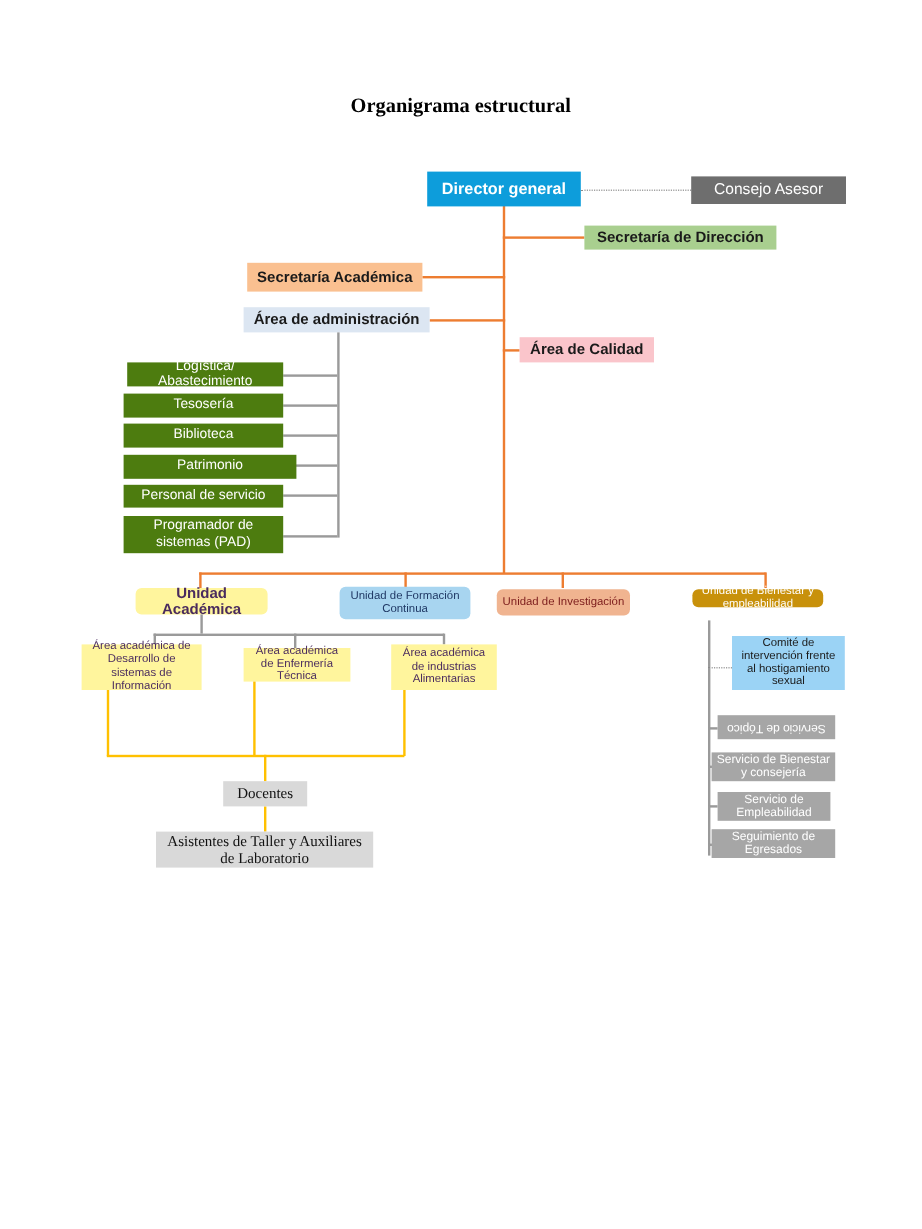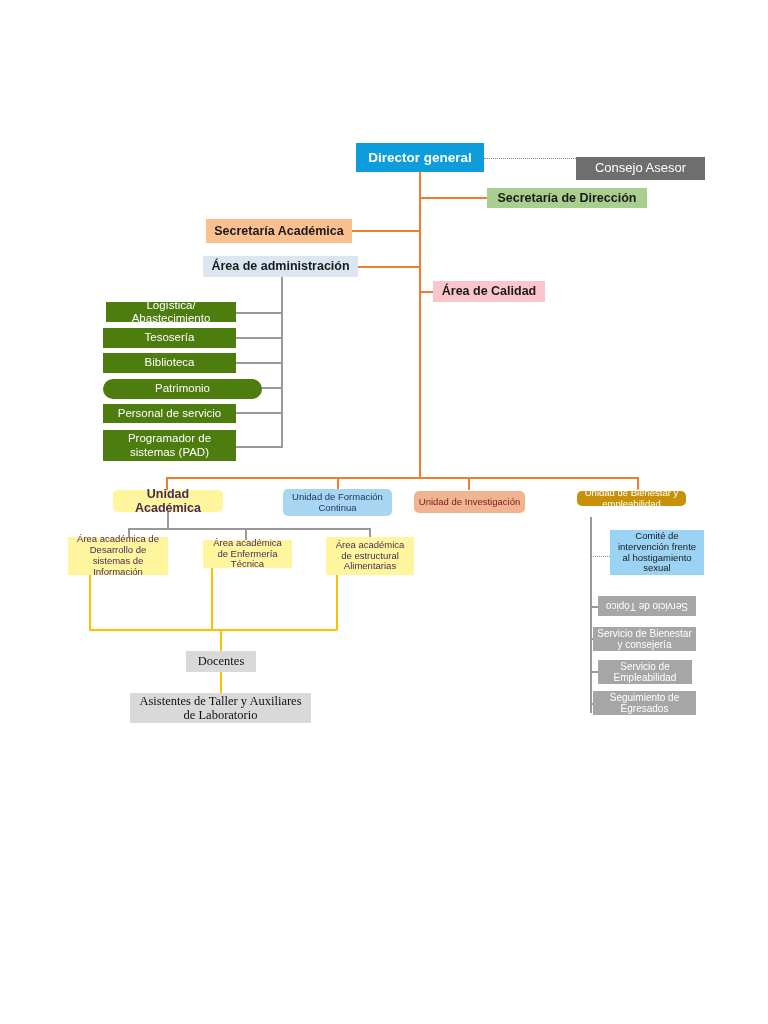--- a/index.html
+++ b/index.html
@@ -42,38 +42,39 @@
 
   #title{position:absolute;left:0;top:78px;width:768px;text-align:center;
          font-family:"Liberation Serif","DejaVu Serif",serif;
          font-weight:bold;font-size:17px;color:#000;}
 </style>
 </head>
 <body>
 
 <div id="canvas">
 
+  <div id="title">Organigrama estructural</div>
 
   <div class="ln v-or" style="left:419px;top:171px;height:307px;"></div>
   <div class="ln h-or" style="left:419px;top:197px;width:68px;"></div>
   <div class="ln h-or" style="left:352px;top:230px;width:69px;"></div>
   <div class="ln h-or" style="left:358px;top:266px;width:63px;"></div>
   <div class="ln h-or" style="left:419px;top:291px;width:14px;"></div>
 
   <div class="ln h-or" style="left:166px;top:477px;width:472px;"></div>
   <div class="ln v-or" style="left:166px;top:477px;height:15px;"></div>
   <div class="ln v-or" style="left:337px;top:477px;height:13px;"></div>
   <div class="ln v-or" style="left:468px;top:477px;height:13px;"></div>
   <div class="ln v-or" style="left:637px;top:477px;height:13px;"></div>
 
   <div class="box b-blue" style="left:356px;top:143px;width:128px;height:29px;">Director general</div>
 
   <div class="ln dot-h" style="left:484px;top:158px;width:92px;"></div>
 
-  <div class="box b-gray" style="left:576px;top:157px;width:129px;height:23px;">Consejo Asesor</div>
+  <div class="box b-gray" style="left:576px;top:147px;width:129px;height:23px;">Consejo Asesor</div>
 
   <div class="box b-green" style="left:487px;top:188px;width:160px;height:20px;">Secretaría de Dirección</div>
 
   <div class="box b-peach" style="left:206px;top:219px;width:146px;height:24px;">Secretaría Académica</div>
 
   <div class="box b-lav" style="left:203px;top:256px;width:155px;height:21px;">Área de administración</div>
 
   <div class="box b-pink" style="left:433px;top:281px;width:112px;height:21px;">Área de Calidad</div>
 
   <div class="ln v-gy" style="left:281px;top:277px;height:171px;"></div>
@@ -81,41 +82,41 @@
   <div class="ln h-gy" style="left:236px;top:312px;width:45px;"></div>
   <div class="ln h-gy" style="left:236px;top:337px;width:45px;"></div>
   <div class="ln h-gy" style="left:236px;top:362px;width:45px;"></div>
   <div class="ln h-gy" style="left:236px;top:387px;width:45px;"></div>
   <div class="ln h-gy" style="left:236px;top:412px;width:45px;"></div>
   <div class="ln h-gy" style="left:236px;top:446px;width:45px;"></div>
 
   <div class="box b-gry2" style="left:106px;top:302px;width:130px;height:20px;">Logística/ Abastecimiento</div>
   <div class="box b-gry2" style="left:103px;top:328px;width:133px;height:20px;">Tesosería</div>
   <div class="box b-gry2" style="left:103px;top:353px;width:133px;height:20px;">Biblioteca</div>
-  <div class="box b-gry2" style="left:103px;top:379px;width:159px;height:20px;border-radius:10px;">Patrimonio</div>
+  <div class="box b-gry2" style="left:103px;top:379px;width:144px;height:20px;">Patrimonio</div>
   <div class="box b-gry2" style="left:103px;top:404px;width:133px;height:19px;">Personal de servicio</div>
   <div class="box b-gry2" style="left:103px;top:430px;width:133px;height:31px;">Programador de sistemas (PAD)</div>
 
   <div class="box b-yellow" style="left:113px;top:490px;width:110px;height:22px;">Unidad Académica</div>
 
   <div class="box b-sky" style="left:283px;top:489px;width:109px;height:27px;">Unidad de Formación Continua</div>
 
   <div class="box b-salmon" style="left:414px;top:491px;width:111px;height:22px;">Unidad de Investigación</div>
 
   <div class="box b-gold" style="left:577px;top:491px;width:109px;height:15px;">Unidad de Bienestar y empleabilidad</div>
 
   <div class="ln v-gy" style="left:167px;top:512px;height:16px;"></div>
   <div class="ln h-gy" style="left:128px;top:528px;width:242px;"></div>
   <div class="ln v-gy" style="left:128px;top:528px;height:9px;"></div>
   <div class="ln v-gy" style="left:245px;top:528px;height:12px;"></div>
   <div class="ln v-gy" style="left:369px;top:528px;height:9px;"></div>
 
   <div class="box b-ylsm" style="left:68px;top:537px;width:100px;height:38px;">Área académica de Desarrollo de sistemas de Información</div>
   <div class="box b-ylsm" style="left:203px;top:540px;width:89px;height:28px;">Área académica de Enfermería Técnica</div>
-  <div class="box b-ylsm" style="left:326px;top:537px;width:88px;height:38px;">Área académica de estructural Alimentarias</div>
+  <div class="box b-ylsm" style="left:326px;top:537px;width:88px;height:38px;">Área académica de industrias Alimentarias</div>
 
   <div class="ln v-yl" style="left:89px;top:575px;height:55px;"></div>
   <div class="ln v-yl" style="left:211px;top:568px;height:62px;"></div>
   <div class="ln v-yl" style="left:336px;top:575px;height:55px;"></div>
   <div class="ln h-yl" style="left:89px;top:629px;width:248px;"></div>
   <div class="ln v-yl" style="left:220px;top:629px;height:22px;"></div>
   <div class="ln v-yl" style="left:220px;top:672px;height:21px;"></div>
 
   <div class="box b-serif" style="left:186px;top:651px;width:70px;height:21px;">Docentes</div>
 

